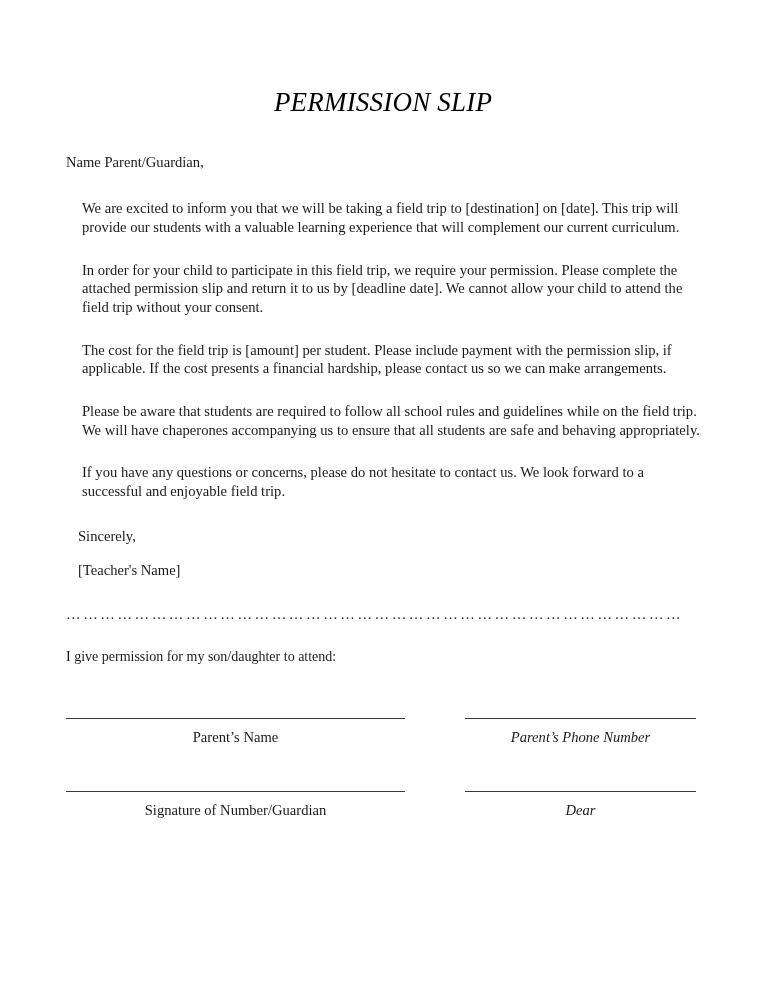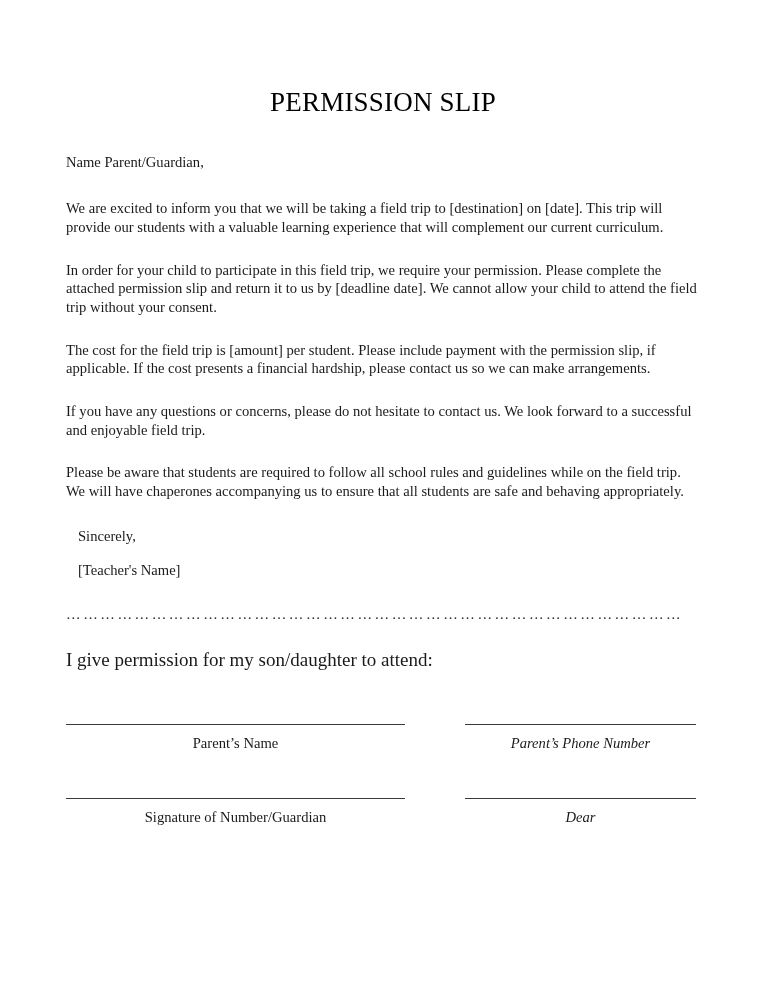--- a/index.html
+++ b/index.html
@@ -35,32 +35,33 @@
   }
 
   .doc-title {
     font-size: 27px;
     line-height: 1.25;
     text-align: center;
     letter-spacing: 0.2px;
     color: #000000;
     margin: 0 0 33px 0;
     font-weight: normal;
+    font-style: italic;
   }
 
   .salutation {
     font-size: 14.6px;
     line-height: 1.28;
     margin: 0 0 28px 0;
   }
 
   .para {
     font-size: 14.6px;
     line-height: 1.28;
-    margin: 0 0 24px 0;
+    margin: 0 0 24px 16px;
     text-align: left;
   }
 
   .closing-block {
     margin: 0;
   }
   .closing-line {
     font-size: 14.6px;
     line-height: 1.55;
     margin: 12px;
@@ -72,21 +73,21 @@
     line-height: 1.1;
     letter-spacing: 2.55px;
     color: #2a2a2a;
     white-space: nowrap;
     overflow: hidden;
     width: 624px;
     height: 16px;
   }
 
   .permission-statement {
-    font-size: 19px;
+    font-size: 14px;
     line-height: 1.28;
     margin: 26px 0 7px 0;
   }
 
   .sign-grid {
     margin-top: 52px;
   }
   .sign-row {
     display: flex;
     align-items: flex-end;
@@ -127,23 +128,23 @@
     <h1 class="doc-title">PERMISSION SLIP</h1>
 
     <p class="salutation">Name Parent/Guardian,</p>
 
     <p class="para">We are excited to inform you that we will be taking a field trip to [destination] on [date]. This trip will provide our students with a valuable learning experience that will complement our current curriculum.</p>
 
     <p class="para">In order for your child to participate in this field trip, we require your permission. Please complete the attached permission slip and return it to us by [deadline date]. We cannot allow your child to attend the field trip without your consent.</p>
 
     <p class="para">The cost for the field trip is [amount] per student. Please include payment with the permission slip, if applicable. If the cost presents a financial hardship, please contact us so we can make arrangements.</p>
 
+    <p class="para">Please be aware that students are required to follow all school rules and guidelines while on the field trip. We will have chaperones accompanying us to ensure that all students are safe and behaving appropriately.</p>
+
     <p class="para">If you have any questions or concerns, please do not hesitate to contact us. We look forward to a successful and enjoyable field trip.</p>
-
-    <p class="para">Please be aware that students are required to follow all school rules and guidelines while on the field trip. We will have chaperones accompanying us to ensure that all students are safe and behaving appropriately.</p>
 
     <div class="closing-block">
       <p class="closing-line">Sincerely,</p>
       <p class="closing-line">[Teacher's Name]</p>
     </div>
 
     <div class="dotted-rule">………………………………………………………………………………………………</div>
 
     <p class="permission-statement">I give permission for my son/daughter to attend:</p>
 

